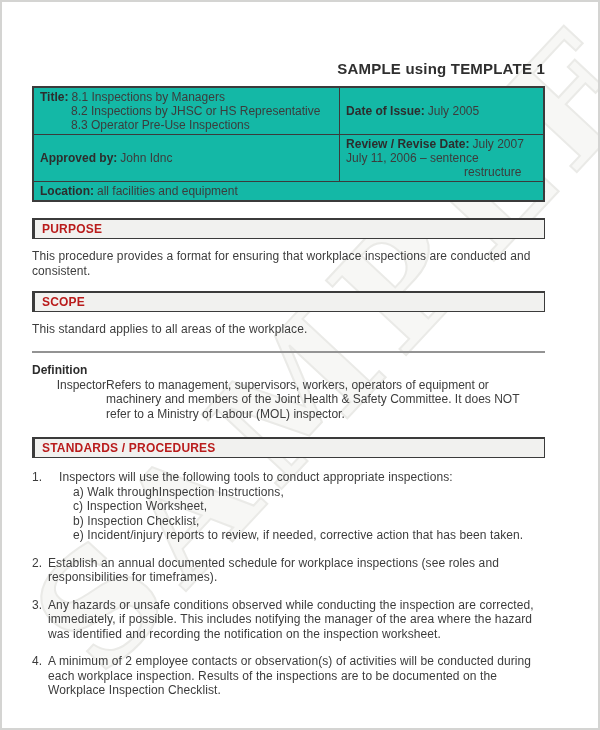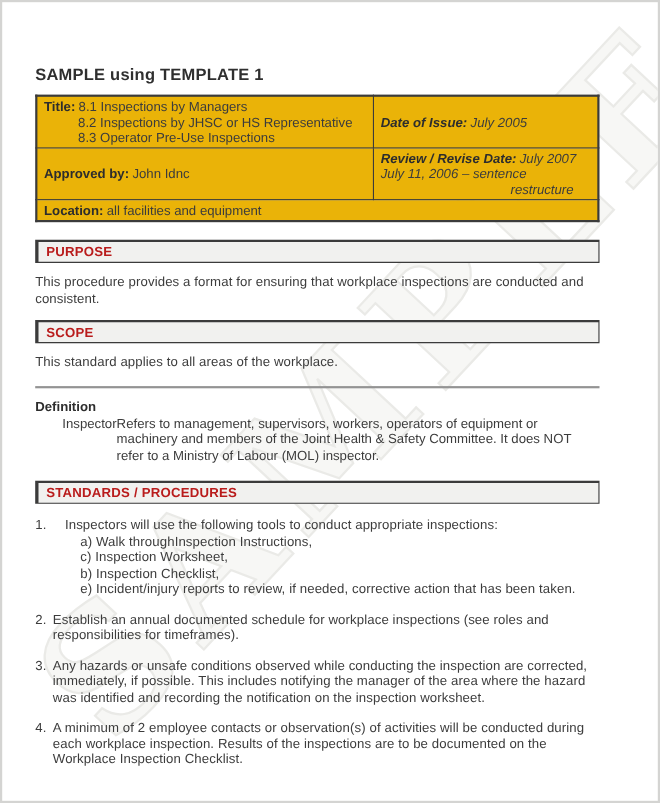--- a/index.html
+++ b/index.html
@@ -13,33 +13,33 @@
     position:absolute; left:-50px; top:312px; width:700px; z-index:0;
     font-family:"DejaVu Serif","Liberation Serif",serif;
     font-size:150px; font-weight:bold; line-height:150px; letter-spacing:16px;
     text-align:center; color:rgba(240,240,237,0.55);
     -webkit-text-stroke:2px #eaeae7;
     transform:rotate(-47deg);
     pointer-events:none; user-select:none;
   }
   .content { position:relative; z-index:1; padding:0 53px 0 30px; }
   .page-title {
-    margin-top:58px; text-align:left; font-size:15px; font-weight:bold;
+    margin-top:58px; text-align:right; font-size:15px; font-weight:bold;
     color:#2f2f2f; letter-spacing:0.2px;
   }
   table.info {
     width:100%; margin-top:9px; border-collapse:collapse;
     border:2px solid #3b3b3b; font-size:12px; line-height:14px;
   }
   table.info td {
-    border:1px solid #3b3b3b; background:#eab308;
+    border:1px solid #3b3b3b; background:#14b8a6;
     padding:2px 6px; vertical-align:top;
   }
   td.c-left  { width:60%; }
-  td.c-right { width:40%;font-style:italic; }
+  td.c-right { width:40%; }
   .vmid { vertical-align:middle !important; }
   .row1 td { height:44px; }
   .row2 td { height:42px; }
   .row3 td { height:17px;margin-top:43px; }
   b.lbl { color:#2d2d2d; }
   .after-lbl { margin-left:3px; }
   .ind { padding-left:31px; }
   .restructure { margin-left:118px; }
   .secbox {
     margin-top:16px; background:#f1f1ef;

